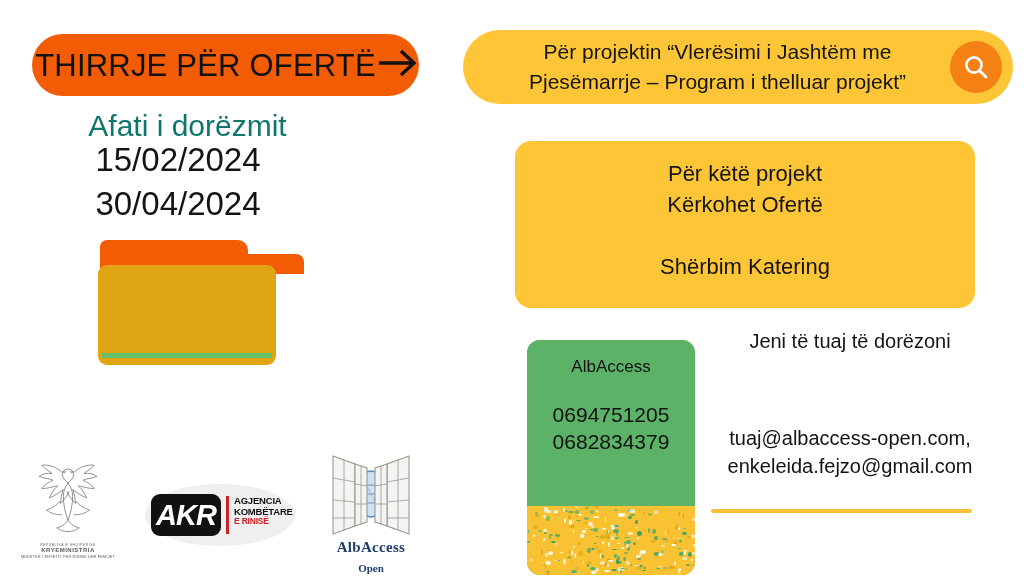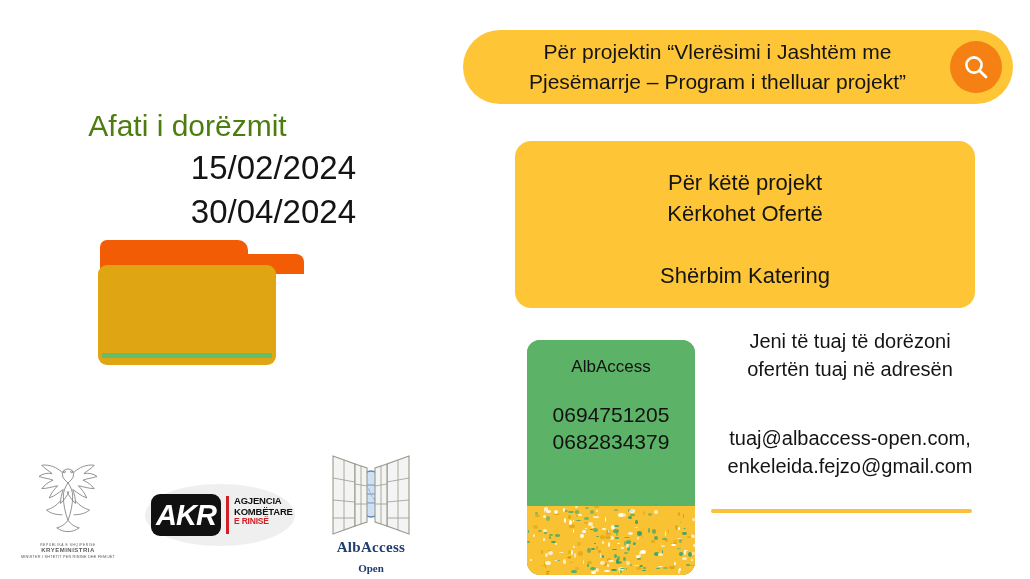--- a/index.html
+++ b/index.html
@@ -25,25 +25,25 @@
     padding:0 14px 0 18px;
   }
   .cta-pill .cta-label {
     font-size:31px; font-weight:400; color:#111; letter-spacing:.2px;
     white-space:nowrap; line-height:1;
   }
   .cta-pill .arrow-icon { display:block; flex:0 0 auto; margin-left:-2px; }
 
   .deadline-title {
     position:absolute; left:0; top:108px; width:356px;
-    text-align:center; font-size:30px; color:#4d7c0f; line-height:1.18;padding-left:19px;
+    text-align:center; font-size:30px; color:#0f766e; line-height:1.18;padding-left:19px;
   }
   .deadline-dates {
-    position:absolute; left:0; top:146px; width:356px;
-    text-align:right; font-size:33px; color:#141414; line-height:1.34;
+    position:absolute; left:0; top:138px; width:356px;
+    text-align:center; font-size:33px; color:#141414; line-height:1.34;
   }
   .deadline-dates div { white-space:nowrap; }
 
   
   .folder { position:absolute; left:98px; top:240px; width:178px; height:125px; }
   .folder .tab {
     position:absolute; left:2px; top:0; width:148px; height:34px;
     background:#F25C05; border-radius:7px 10px 0 0;
   }
   .folder .tab:after{
@@ -111,21 +111,21 @@
     flex:0 0 auto; width:52px; height:52px; margin-right:11px;
     background:#F58013; border-radius:50%;
     display:flex; align-items:center; justify-content:center;
   }
 
   .offer-card {
     position:absolute; left:515px; top:141px;
     width:460px; height:167px;
     background:#FEC636; border-radius:16px;
     display:flex; flex-direction:column; align-items:center;
-    padding-top:26px;
+    padding-top:17px;
   }
   .offer-card .oline { font-size:22px; color:#141414; line-height:1.42; }
   .offer-card .service { font-size:22px; color:#141414; margin-top:34px; }
 
   
   .contact-card {
     position:absolute; left:527px; top:340px;
     width:168px; height:235px;
     border-radius:13px; overflow:hidden; background:#5CB368;
   }
@@ -149,20 +149,29 @@
   .email-underline {
     position:absolute; left:711px; top:509px; width:261px; height:4px;
     background:#FBC13B; border-radius:2px;
   }
 </style>
 </head>
 <body>
 
 <div class="slide">
 
+  <div class="cta-pill">
+    <span class="cta-label">THIRRJE PËR OFERTË</span>
+    <span class="arrow-icon">
+      <svg width="44" height="34" viewBox="0 0 44 34" aria-hidden="true">
+        <line x1="3" y1="17" x2="37" y2="17" stroke="#111" stroke-width="3.4"></line>
+        <polyline points="25,5 38,17 25,29" fill="none" stroke="#111" stroke-width="3.4" stroke-linecap="butt" stroke-linejoin="miter"></polyline>
+      </svg>
+    </span>
+  </div>
 
   <div class="deadline-title">Afati i dorëzmit</div>
 
   <div class="deadline-dates">
     <div>15/02/2024</div>
     <div>30/04/2024</div>
   </div>
 
   <div class="folder">
     <div class="tab"></div>
@@ -477,21 +486,20 @@
         <span class="sp" style="width: 5px; height: 4.1px; left: 21px; top: 45.4px; background: rgb(255, 255, 255); opacity: 0.83;"></span>
         <span class="sp" style="width: 3.9px; height: 4.4px; left: 127.2px; top: 29.6px; background: rgb(47, 158, 104); opacity: 0.74;"></span>
         <span class="sp" style="width: 3.2px; height: 1.5px; left: 89.5px; top: 36.6px; background: rgb(255, 255, 255); opacity: 0.9;"></span>
         <span class="sp" style="width: 5.1px; height: 1.8px; left: 136.1px; top: 61.1px; background: rgb(63, 174, 119); opacity: 0.57;"></span>
         <span class="sp" style="width: 4.3px; height: 2.5px; left: 144.4px; top: 37.7px; background: rgb(255, 255, 255); opacity: 0.98;"></span>
       </div>
   </div>
 
   <div class="invite-block">
     <div>Jeni të tuaj të dorëzoni</div>
-    <div>ofertën tuaj në adresën</div>
   </div>
 
   <div class="email-block">
     <div>tuaj@albaccess-open.com,</div>
     <div>enkeleida.fejzo@gmail.com</div>
   </div>
 
   <div class="email-underline"></div>
 
 </div>

